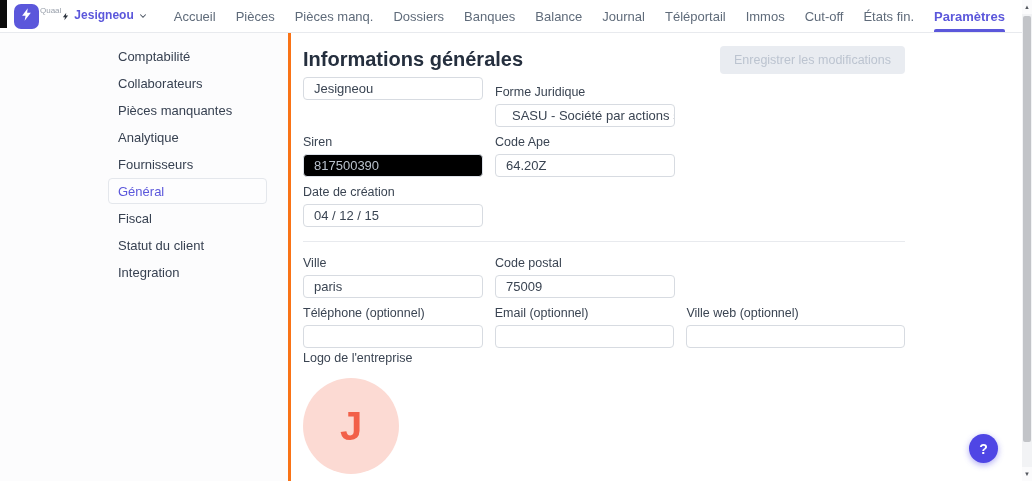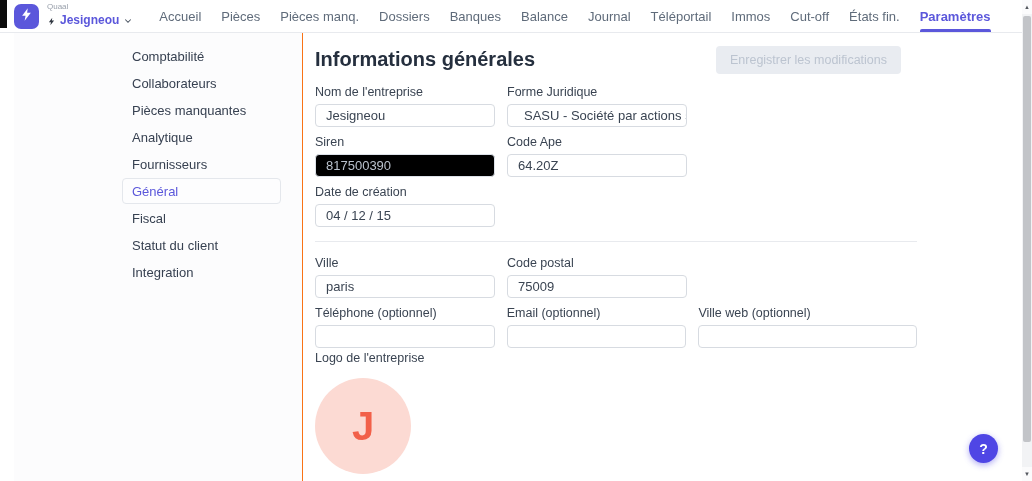--- a/index.html
+++ b/index.html
@@ -5,43 +5,43 @@
   * { margin:0; padding:0; box-sizing:border-box; }
   html,body { width:1032px; height:481px; overflow:hidden; }
   body { font-family:"Liberation Sans", sans-serif; background:#fff; color:#3a4452; position:relative; }
 
   
   .topbar { height:33px; display:flex; align-items:center; padding-left:8px; padding-right:24px;
             border-bottom:1px solid #e8eaee; background:#fff; position:relative; }
   .corner-strip { position:absolute; left:0; top:0; width:7px; height:28px; background:#0b0b0b; z-index:5; }
   .app-logo { width:25px; height:25px; border-radius:7px; background:#5b57db; display:flex;
               align-items:center; justify-content:center; margin-left:6px; flex:0 0 auto; }
-  .brand { display:flex; flex-direction:column; margin-left:8px; line-height:1.1; }
+  .brand { display:flex; flex-direction:row; margin-left:1px; line-height:1.1; }
   .brand-top { font-size:8px; color:#9aa1ac; }
   .brand-row { display:flex; align-items:center; gap:4px; }
   .brand-name { font-size:12px; font-weight:bold; color:#5b57db; }
   .nav { display:flex; align-items:center; gap:20px; margin-left:26px; height:100%; }
   .nav-item { font-size:13px; color:#5f6b7a; display:flex; align-items:center; gap:5px; height:100%; position:relative; cursor:pointer; white-space:nowrap; }
   .nav-item.active { color:#5b57db; font-weight:bold; }
   .nav-item.active::after { content:""; position:absolute; left:0; right:0; bottom:0; height:3px; background:#5b57db; border-radius:2px 2px 0 0; }
   .count-badge { min-width:16px; height:16px; border-radius:8px; background:#e9ebee; color:#6b7280;
                  font-size:10.5px; display:flex; align-items:center; justify-content:center; padding:0 4px; }
 
   
-  .page { display:flex; height:448px;padding-left:14px; }
+  .page { display:flex; height:448px; }
   .sidebar { width:288px; flex:0 0 auto; background:#fcfcfd; padding-top:10px; }
   .side-list { margin-left:108px; width:159px; display:flex; flex-direction:column; }
   .side-item { height:26px; display:flex; align-items:center; padding-left:9px; font-size:13px;
                color:#374151; border:1px solid transparent; border-radius:4px; margin-bottom:1px; cursor:pointer; }
   .side-item.active { color:#5b57db; background:#fdfdfe; border-color:#e4e7ec; }
 
-  .content { flex:1; border-left:1px solid #f97316; background:#fff; padding:12px 0 0 12px; position:relative; }
+  .content { flex:1; border-left:3px solid #f97316; background:#fff; padding:12px 0 0 12px; position:relative; }
   .form-area { width:602px; position:relative; }
   .page-title { font-size:20px; font-weight:bold; color:#252f3e; margin-top:3px; margin-bottom:6px; }
-  .save-btn { position:absolute; top:-2px; right:16px; background:#e9ecf1; color:#bcc4d0; border:none;
+  .save-btn { position:absolute; top:-2px; right:0; background:#e9ecf1; color:#bcc4d0; border:none;
               border-radius:4px; font-size:12.5px; padding:7px 14px; font-family:inherit; cursor:default; }
 
   .row { display:flex; gap:12px; }
   .fgroup { display:flex; flex-direction:column; width:180px; }
   .fgroup.wide { width:219px; }
   .flabel { font-size:12.5px; color:#3a4452; margin:8px 0 5px; }
   .finput { height:23px; border:1px solid #d7dbe1; border-radius:4px; padding:0 10px; font-size:13px;
             color:#3a4452; font-family:inherit; background:#fff; width:100%; }
   .finput:disabled { background:#000000; border-color:#dde2e9; color:#b9c1cc; }
   .fselect { height:23px; border:1px solid #d7dbe1; border-radius:4px; padding:0 8px 0 16px; font-size:13px;
@@ -171,21 +171,20 @@
     </div>
   </div>
 
   <div class="content">
     <div class="form-area">
       <h1 class="page-title">Informations générales</h1>
       <button class="save-btn" disabled="">Enregistrer les modifications</button>
 
       <div class="row">
         <div class="fgroup">
-          <label class="flabel">Nom de l'entreprise</label>
           <input class="finput" value="Jesigneou" style="">
         </div>
         <div class="fgroup">
           <label class="flabel">Forme Juridique</label>
           <div class="fselect">
             <span>SASU - Société par actions simpli...</span>
 
           </div>
         </div>
       </div>

